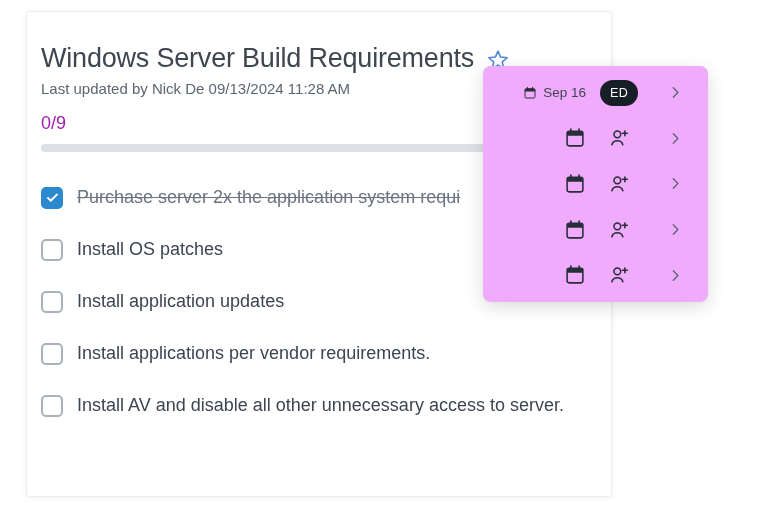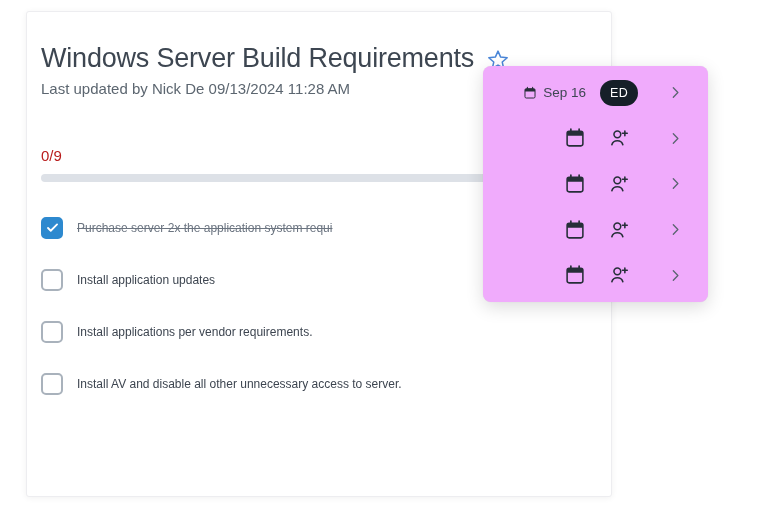--- a/index.html
+++ b/index.html
@@ -26,41 +26,41 @@
   .title {
     font-size:27px; line-height:1.1;
     font-weight:500; color:#3d4651; letter-spacing:-0.2px;
     white-space:nowrap;
   }
   .star-btn { background:none; border:none; cursor:pointer; padding:0; margin-top:3px; }
   .star-btn svg { width:24px; height:24px; display:block; }
 
   .subtitle { margin-top:6px; font-size:15px; color:#5c6670; }
 
-  .progress-label { margin-top:50px; font-size:15px; font-weight:500; color:#b91c1c; }
+  .progress-label { margin-top:16px; font-size:18px; font-weight:500; color:#a21caf; }
   .progress-track {
     margin-top:10px; height:8px; width:100%;
     background:#dde1e7; border-radius:4px; overflow:hidden;
   }
   .progress-fill { height:100%; background:#2d89cf; border-radius:4px; width:0; }
 
   
   .checklist { margin-top:35px; }
   .item {
     display:flex; align-items:center; gap:14px;
     height:22px; margin-bottom:30px; white-space:nowrap;
   }
   .checkbox {
     width:22px; height:22px; flex:0 0 22px;
     border:2px solid #a9b2bc; border-radius:5px;
     background:#fff; cursor:pointer;
     display:flex; align-items:center; justify-content:center;
   }
   .checkbox svg { width:15px; height:15px; display:none; }
-  .item-label { font-size:12px; color:#3d4550; cursor:pointer; }
+  .item-label { font-size:18px; color:#3d4550; cursor:pointer; }
   .item.done .checkbox { background:#2d89cf; border-color:#2d89cf; }
   .item.done .checkbox svg { display:block; }
   .item.done .item-label {
     color:#6b7480;
     text-decoration:line-through;
     text-decoration-color:#6b7480;
   }
 
   
   .popup {
@@ -151,20 +151,26 @@
         <span>
             <svg viewBox="0 0 24 24">
               <use href="#ic-check"></use>
             </svg>
           </span>
       </span>
       <span class="item-label">Purchase server 2x the application system requi</span>
     </div>
 
 
+    <div class="item">
+      <span class="checkbox">
+        <span></span>
+      </span>
+      <span class="item-label">Install OS patches</span>
+    </div>
 
     <div class="item">
       <span class="checkbox">
         <span></span>
       </span>
       <span class="item-label">Install application updates</span>
     </div>
 
     <div class="item">
       <span class="checkbox">

